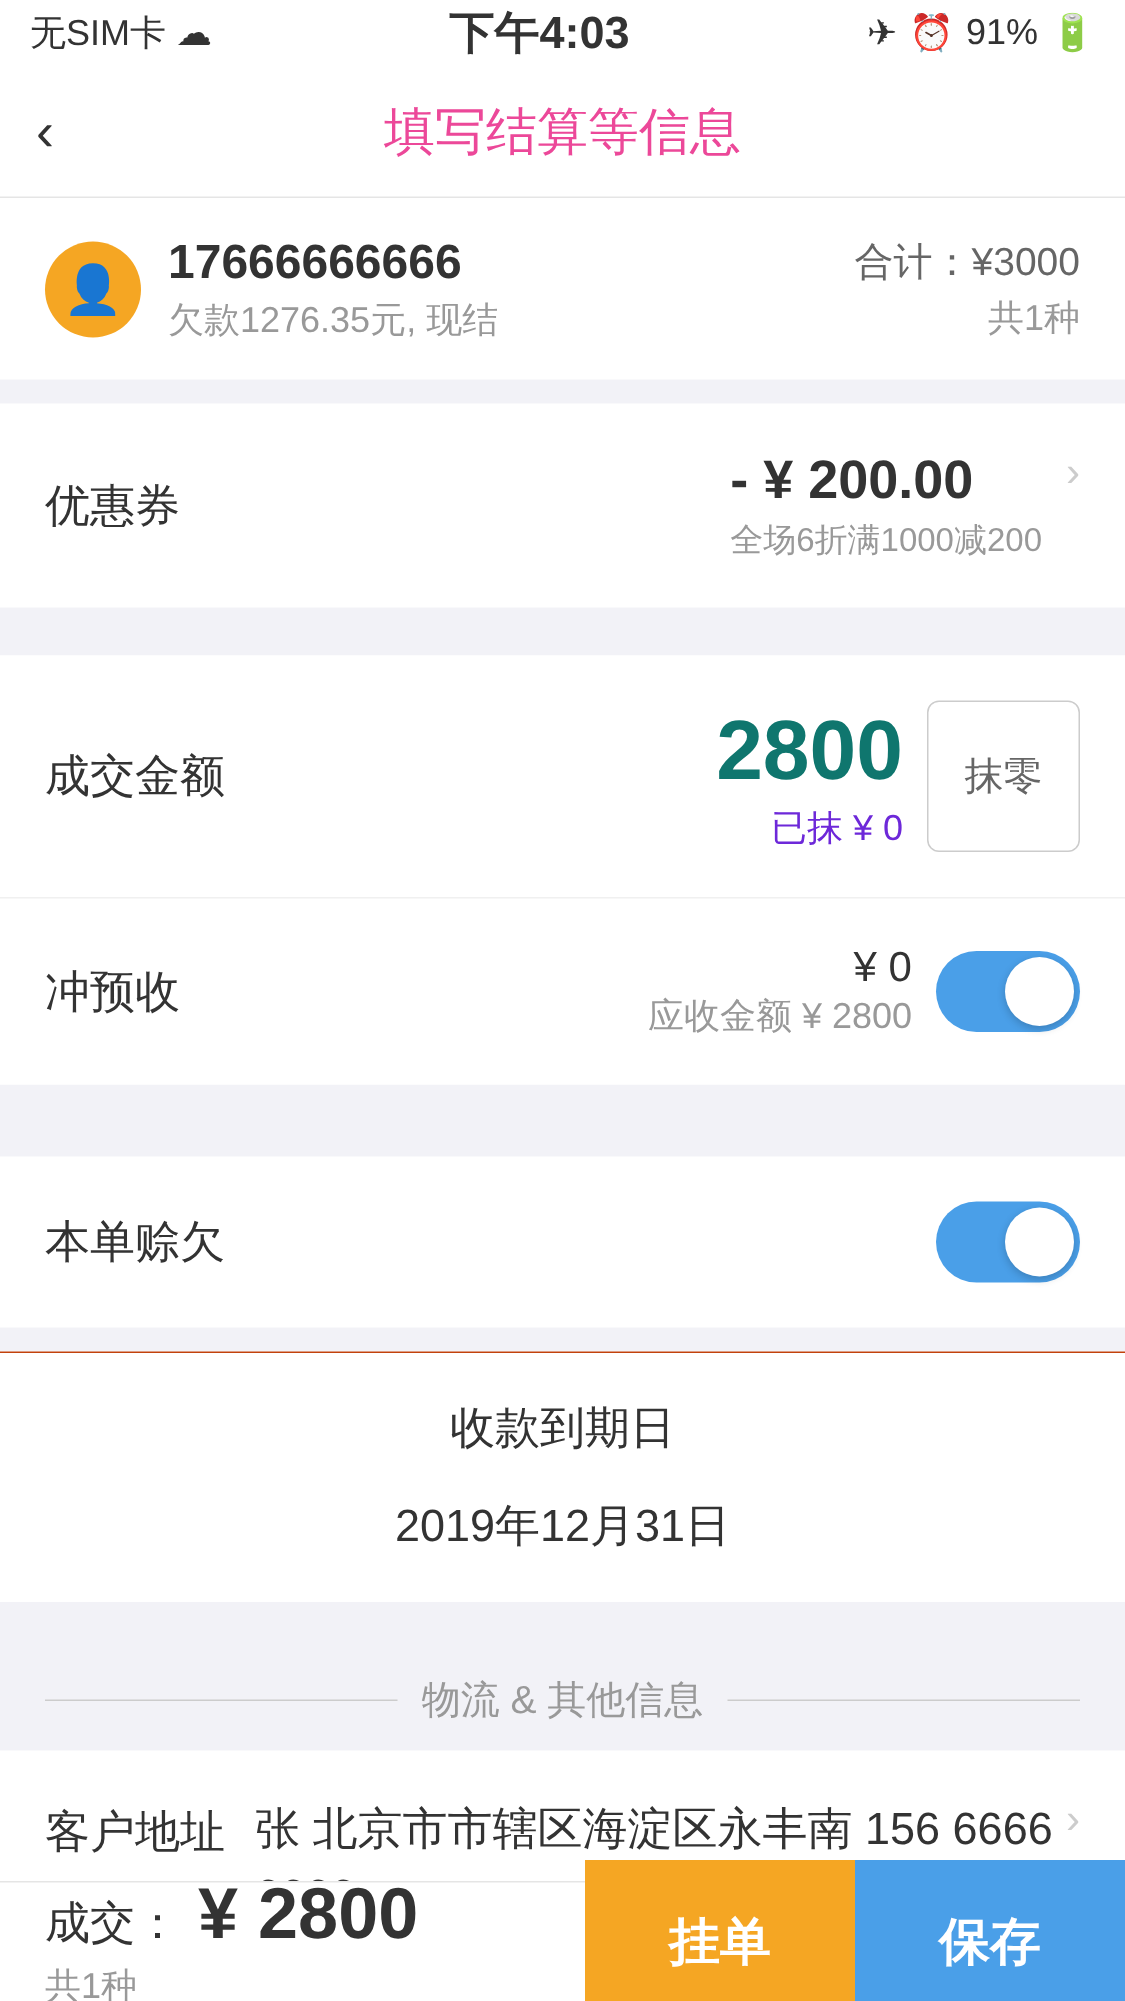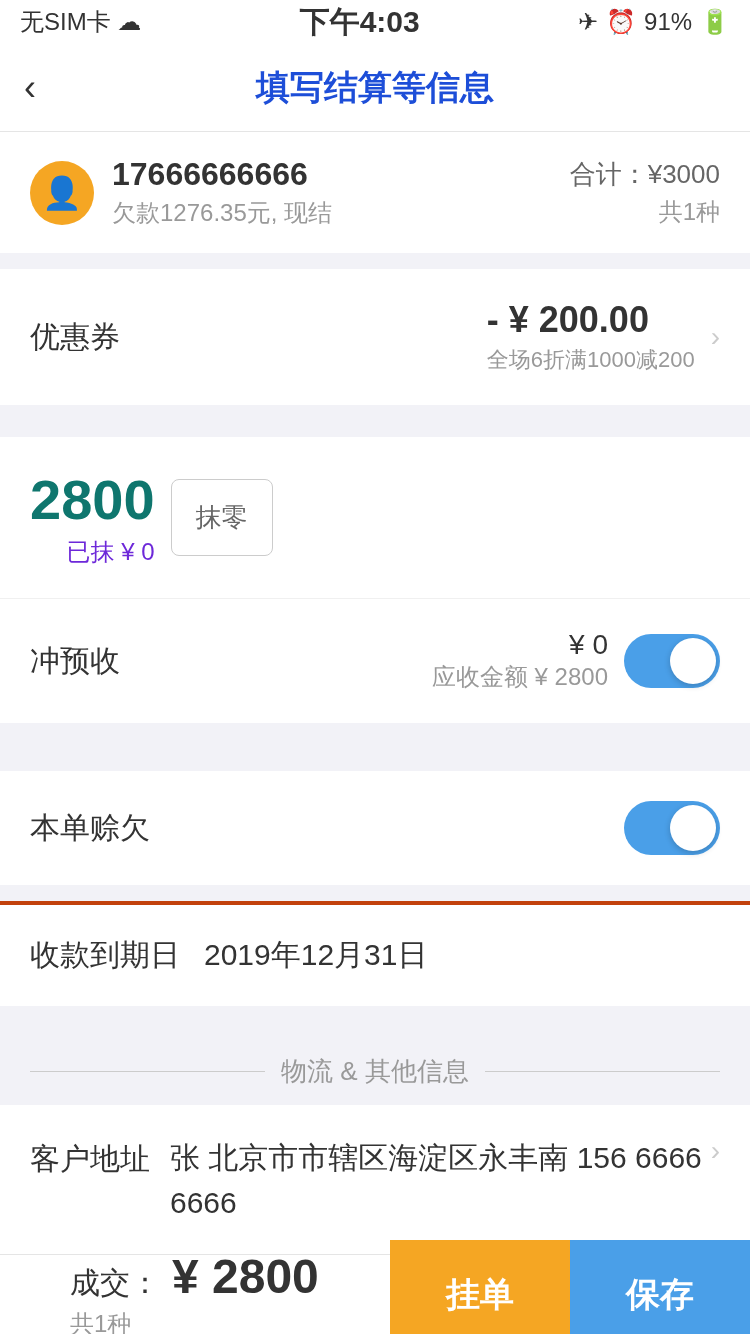--- a/index.html
+++ b/index.html
@@ -44,22 +44,22 @@
     }
     .nav-back {
       position: absolute;
       left: 24px;
       font-size: 36px;
       color: #333;
       cursor: pointer;
     }
     .nav-title {
       font-size: 34px;
-      font-weight: 700;
-      color: #1d4ed8;
+      font-weight: 400;
+      color: #ec4899;
     }
 
     
     .content {
       padding-bottom: 120px;
     }
 
     
     .card {
       background: #fff;
@@ -124,21 +124,20 @@
       justify-content: space-between;
       border-bottom: 1px solid #f0f0f0;
     }
     .row-item:last-child { border-bottom: none; }
     .row-label {
       font-size: 30px;
       color: #333;
     }
     .row-right {
       display: flex;
-      align-items: center;
       gap: 16px;
     }
     .coupon-amount {
       font-size: 36px;
       font-weight: 600;
       color: #333;
     }
     .coupon-desc {
       font-size: 22px;
       color: #999;
@@ -244,21 +243,22 @@
       justify-content: space-between;
     }
 
     
     .duedate-row {
       background: #fff;
       padding: 30px;
       display: flex;
       align-items: center;
       gap: 24px;
-      border-top: 4px solid #c2410c;
+      border-top: 1px solid #c2410c;
+      flex-direction: column;
     }
 
     
     .section-header {
       background: #f2f2f7;
       padding: 16px 30px;
       display: flex;
       align-items: center;
       justify-content: center;
       gap: 16px;
@@ -304,21 +304,20 @@
     
     .bottom-bar {
       position: fixed;
       bottom: 0;
       width: 750px;
       height: 80px;
       background: #fff;
       display: flex;
       align-items: center;
       border-top: 1px solid #e5e5e5;
-      padding-left: 40px;
     }
     .bottom-summary {
       flex: 1;
       padding: 0 30px;
     }
     .bottom-summary-main {
       font-size: 30px;
       color: #333;
     }
     .bottom-summary-sub {
@@ -412,20 +411,21 @@
         <div class="chevron">›</div>
       </div>
     </div>
   </div>
 
   <div class="section-divider"></div>
 
   <div class="card">
     <div class="amount-section">
       <div class="amount-row">
+        <div class="row-label">成交金额</div>
         <div class="row-right">
           <div>
             <div class="amount-number">2800</div>
             <div class="amount-sub">已抹  ¥ 0</div>
           </div>
           <button class="round-btn">抹零</button>
         </div>
       </div>
     </div>
 

